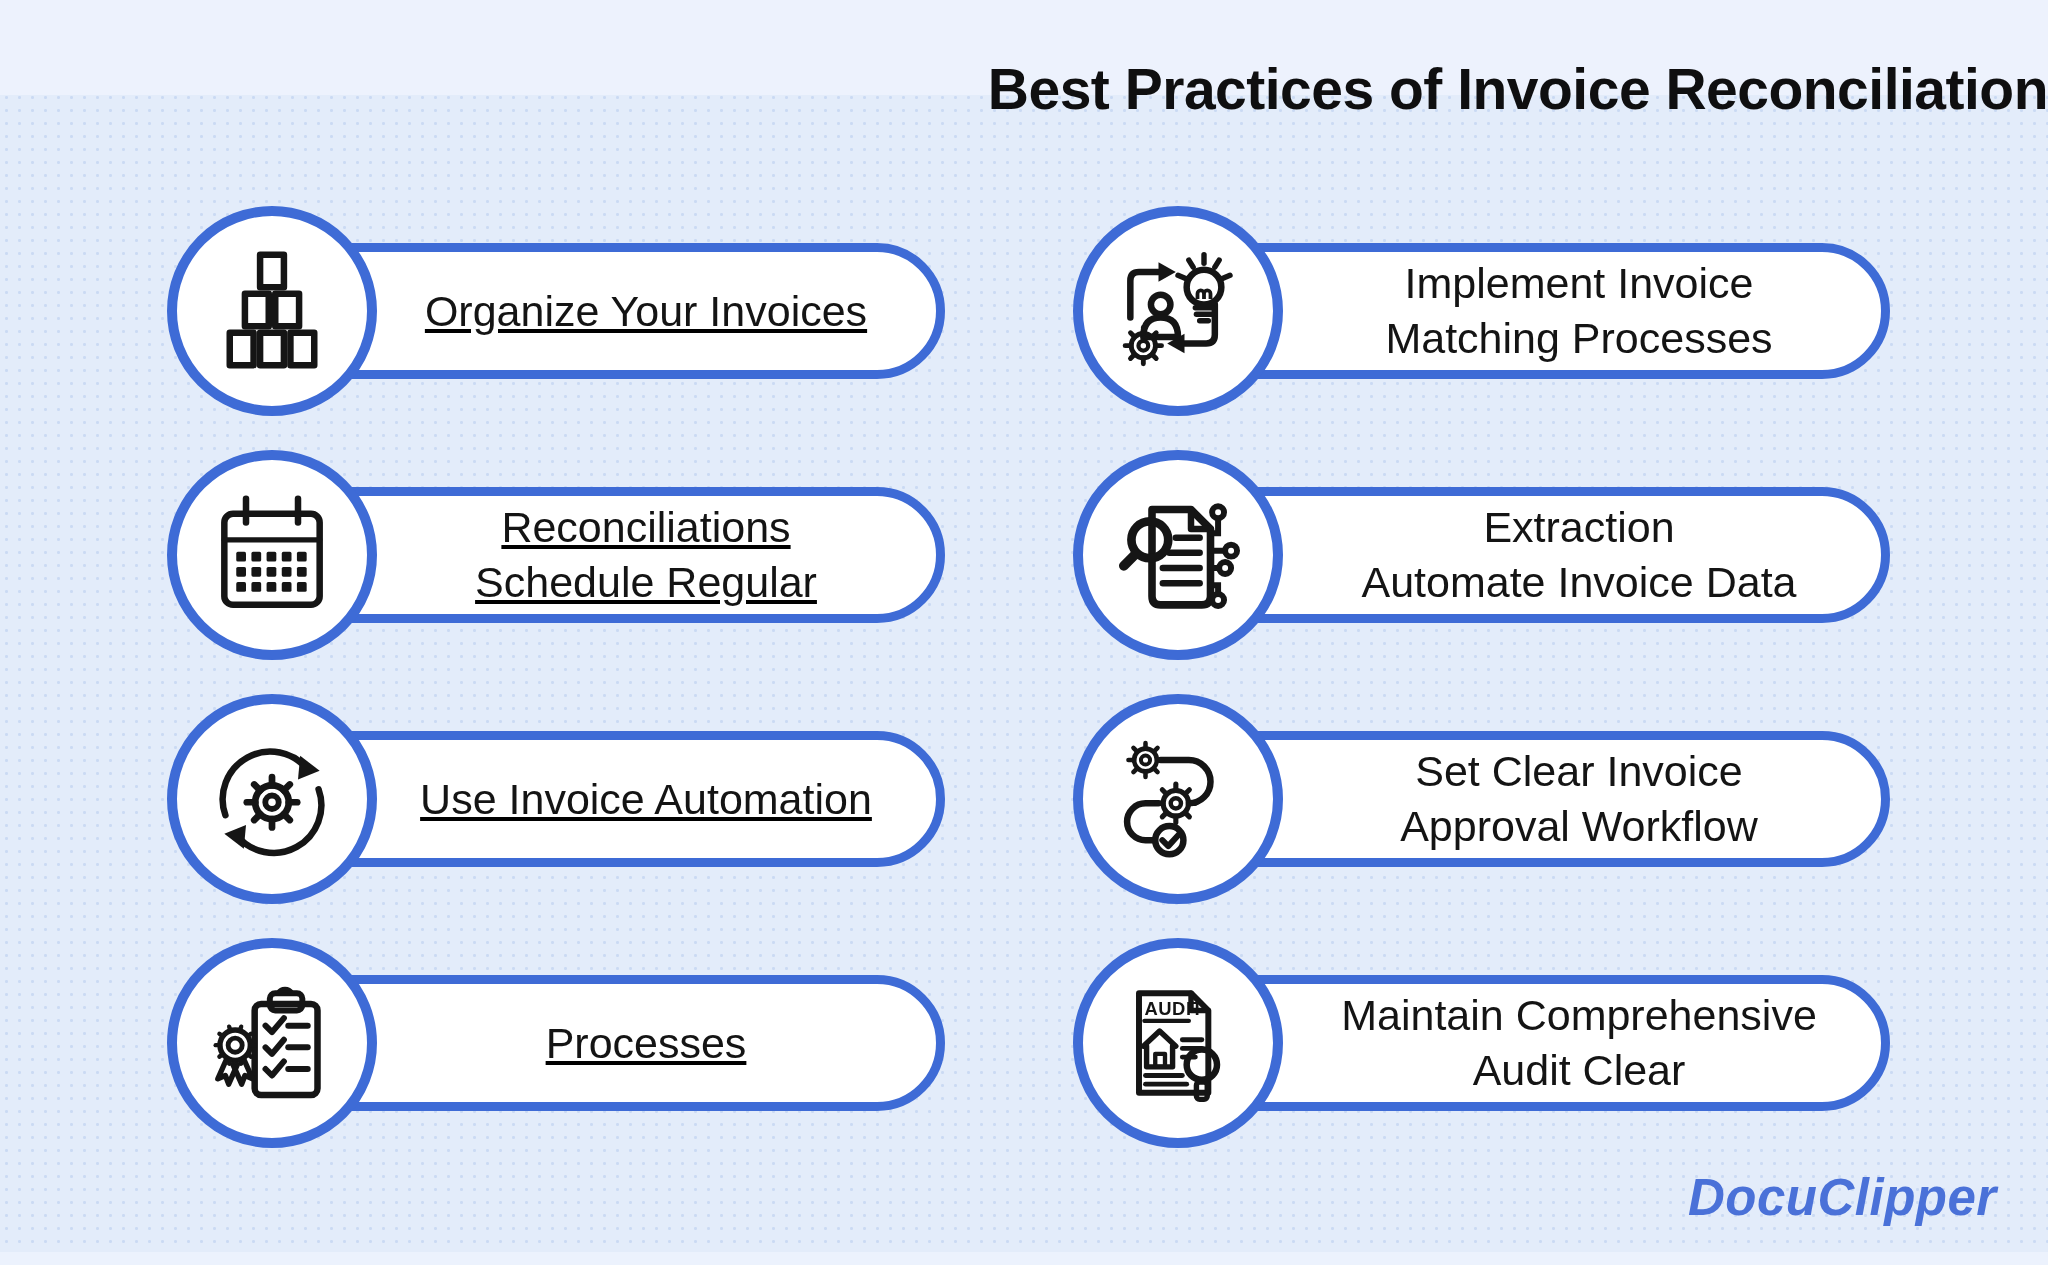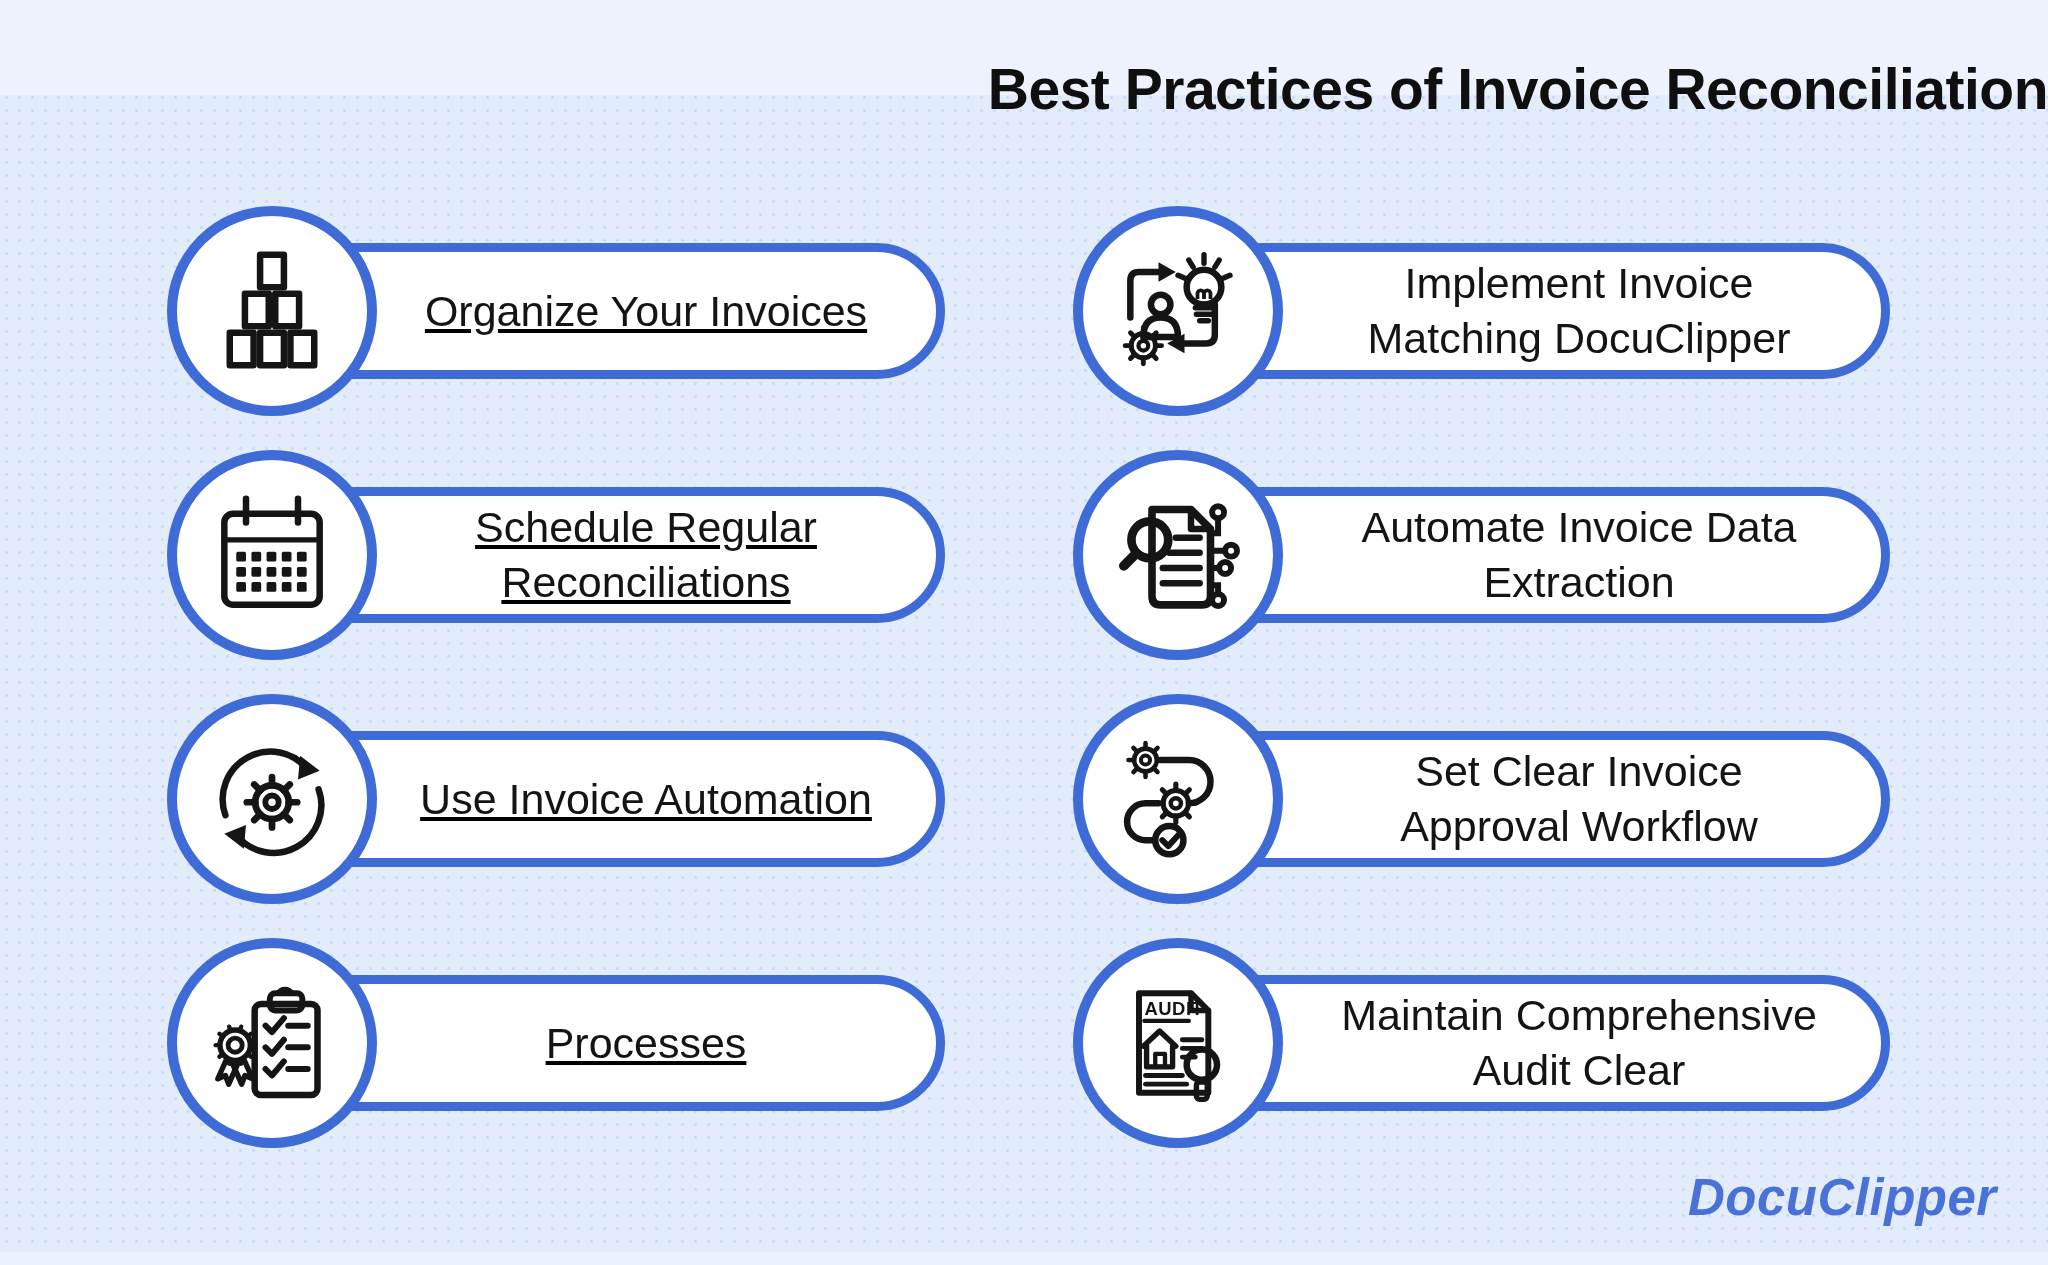--- a/index.html
+++ b/index.html
@@ -97,22 +97,22 @@
           <rect x="49" y="80" width="22" height="30"></rect>
           <rect x="77" y="80" width="22" height="30"></rect>
         </g>
       </svg>
     </div>
   </div>
 
   <div class="item left r1">
     <div class="pill">
       <div class="pill-text">
+        <span>Reconciliations</span>
         <span>Schedule Regular</span>
-        <span>Reconciliations</span>
       </div>
     </div>
     <div class="badge">
       <svg class="icon" viewBox="0 0 120 120">
         <g class="ink" stroke-linecap="round">
           <rect x="16" y="22" width="88" height="84" rx="8" stroke-width="6"></rect>
           <line x1="16" y1="46" x2="104" y2="46" stroke-width="5"></line>
           <line x1="36" y1="8" x2="36" y2="30" stroke-width="6"></line>
           <line x1="84" y1="8" x2="84" y2="30" stroke-width="6"></line>
         </g>
@@ -198,21 +198,21 @@
           <path d="M 34 75 L 42 93 L 35 90 L 32 98 L 24 80"></path>
         </g>
       </svg>
     </div>
   </div>
 
   <div class="item right r0">
     <div class="pill">
       <div class="pill-text">
         <span>Implement Invoice</span>
-        <span>Matching DocuClipper</span>
+        <span>Matching Processes</span>
       </div>
     </div>
     <div class="badge">
       <svg class="icon" viewBox="0 0 120 120">
         <g class="ink" stroke-width="6" stroke-linecap="round" stroke-linejoin="round">
           <path d="M 16 66 V 32 Q 16 24 24 24 H 42"></path>
           <path d="M 94 54 V 82 Q 94 90 86 90 H 66"></path>
         </g>
         <g fill="#151515">
           <polygon points="42,15 58,24 42,33"></polygon>
@@ -237,22 +237,22 @@
           <line x1="80" y1="69" x2="88" y2="69"></line>
         </g>
         <use href="#gear" transform="translate(28,92) scale(1.12)"></use>
       </svg>
     </div>
   </div>
 
   <div class="item right r1">
     <div class="pill">
       <div class="pill-text">
+        <span>Extraction</span>
         <span>Automate Invoice Data</span>
-        <span>Extraction</span>
       </div>
     </div>
     <div class="badge">
       <svg class="icon" viewBox="0 0 120 120">
         <g class="ink" stroke-linejoin="round" stroke-linecap="round">
           <path d="M 36 18 H 72 L 90 36 V 98 Q 90 106 82 106 H 44 Q 36 106 36 98 Z" stroke-width="7"></path>
           <path d="M 72 18 V 36 H 90" stroke-width="6"></path>
           <line x1="58" y1="44" x2="80" y2="44" stroke-width="6"></line>
           <line x1="52" y1="58" x2="80" y2="58" stroke-width="6"></line>
           <line x1="46" y1="72" x2="80" y2="72" stroke-width="6"></line>

